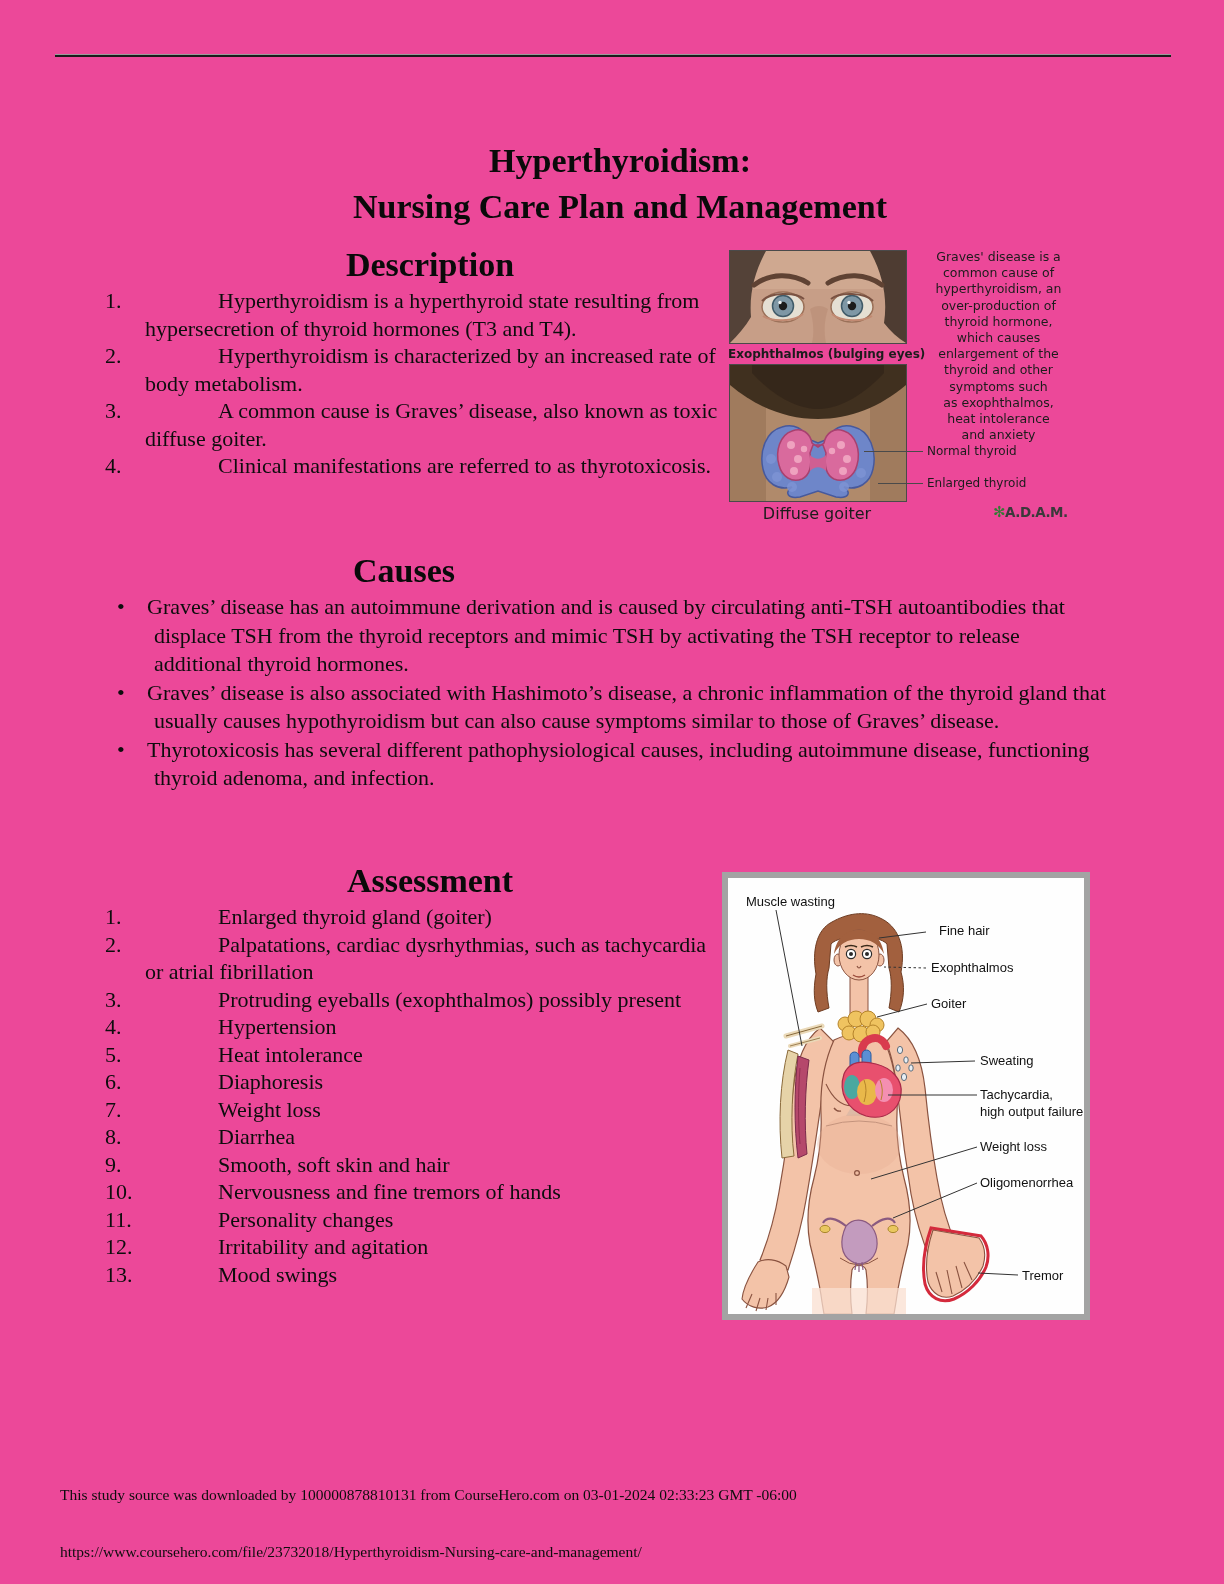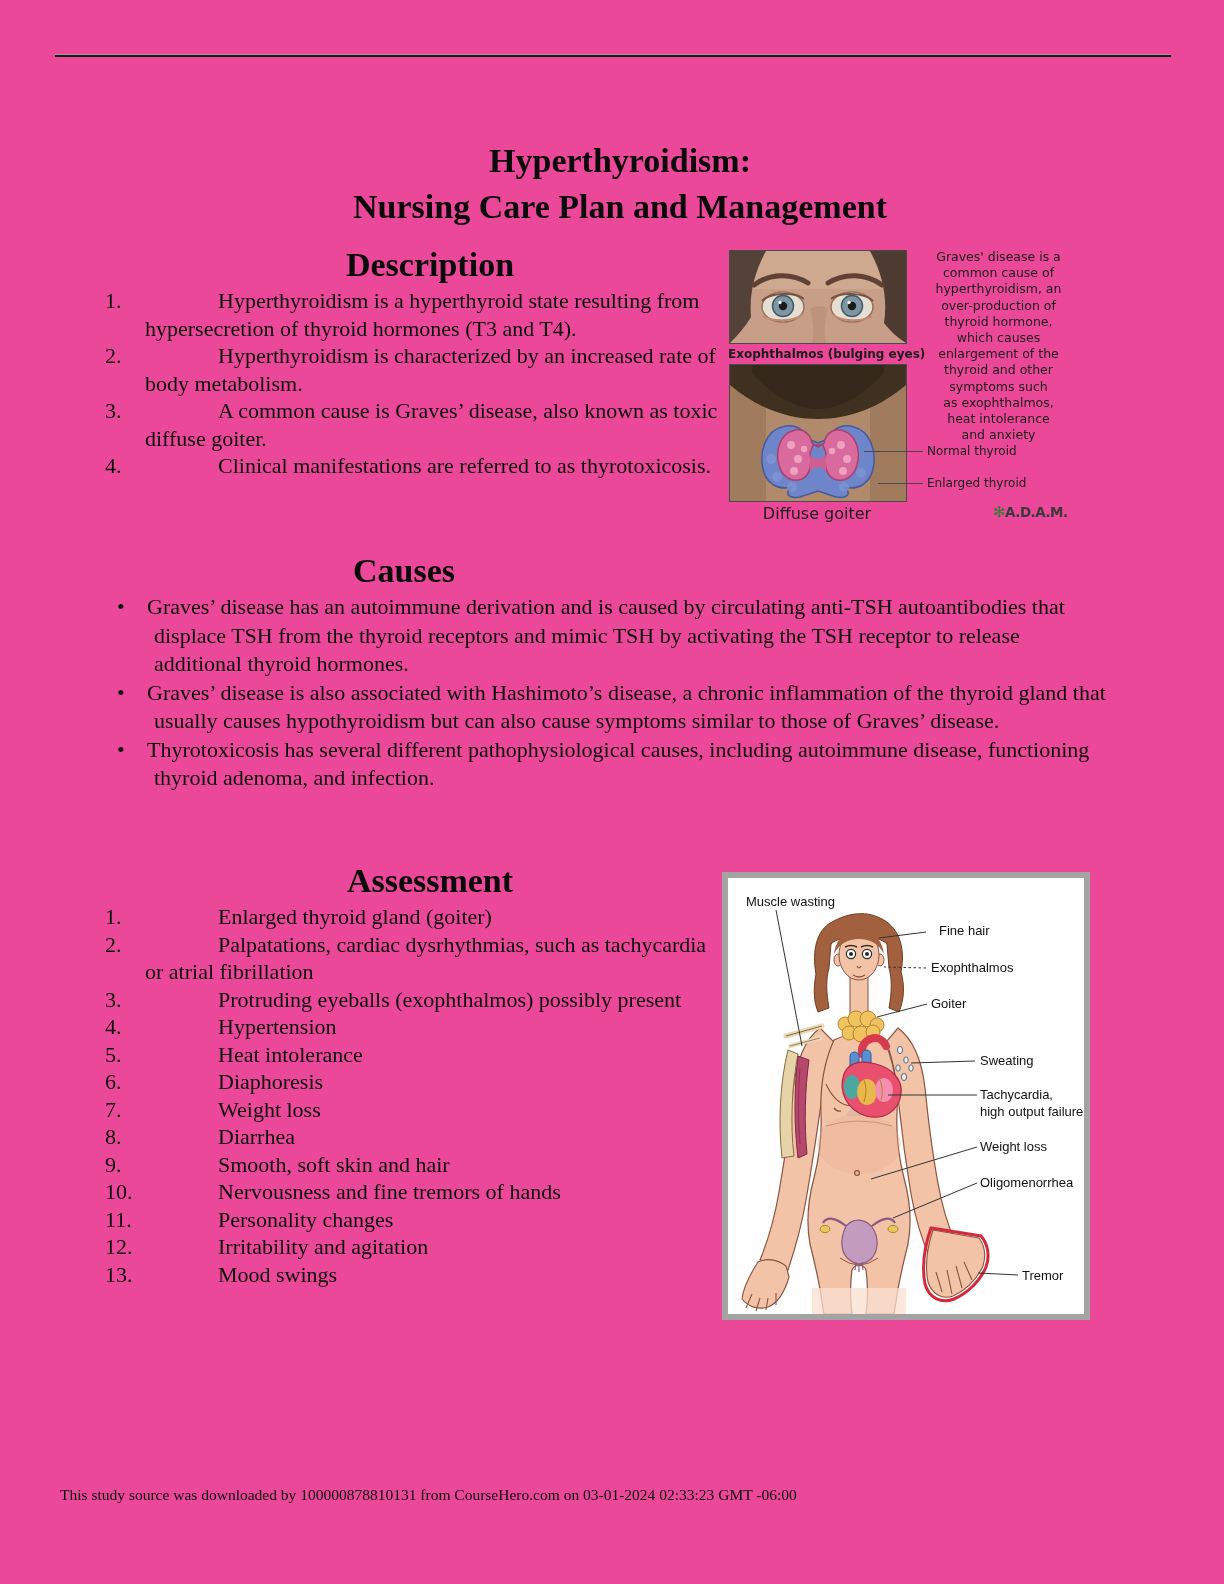--- a/index.html
+++ b/index.html
@@ -325,14 +325,15 @@
     <div class="lbl lbl-goiter">Goiter</div>
     <div class="lbl lbl-sweat">Sweating</div>
     <div class="lbl lbl-tachy">Tachycardia,
 high output failure</div>
     <div class="lbl lbl-weight">Weight loss</div>
     <div class="lbl lbl-oligo">Oligomenorrhea</div>
     <div class="lbl lbl-tremor">Tremor</div>
   </figure>
 
   <div class="footer-line footer-1">This study source was downloaded by 100000878810131 from CourseHero.com on 03-01-2024 02:33:23 GMT -06:00</div>
+  <div class="footer-line footer-2">https://www.coursehero.com/file/23732018/Hyperthyroidism-Nursing-care-and-management/</div>
 
 </div>
 
 </body></html>

